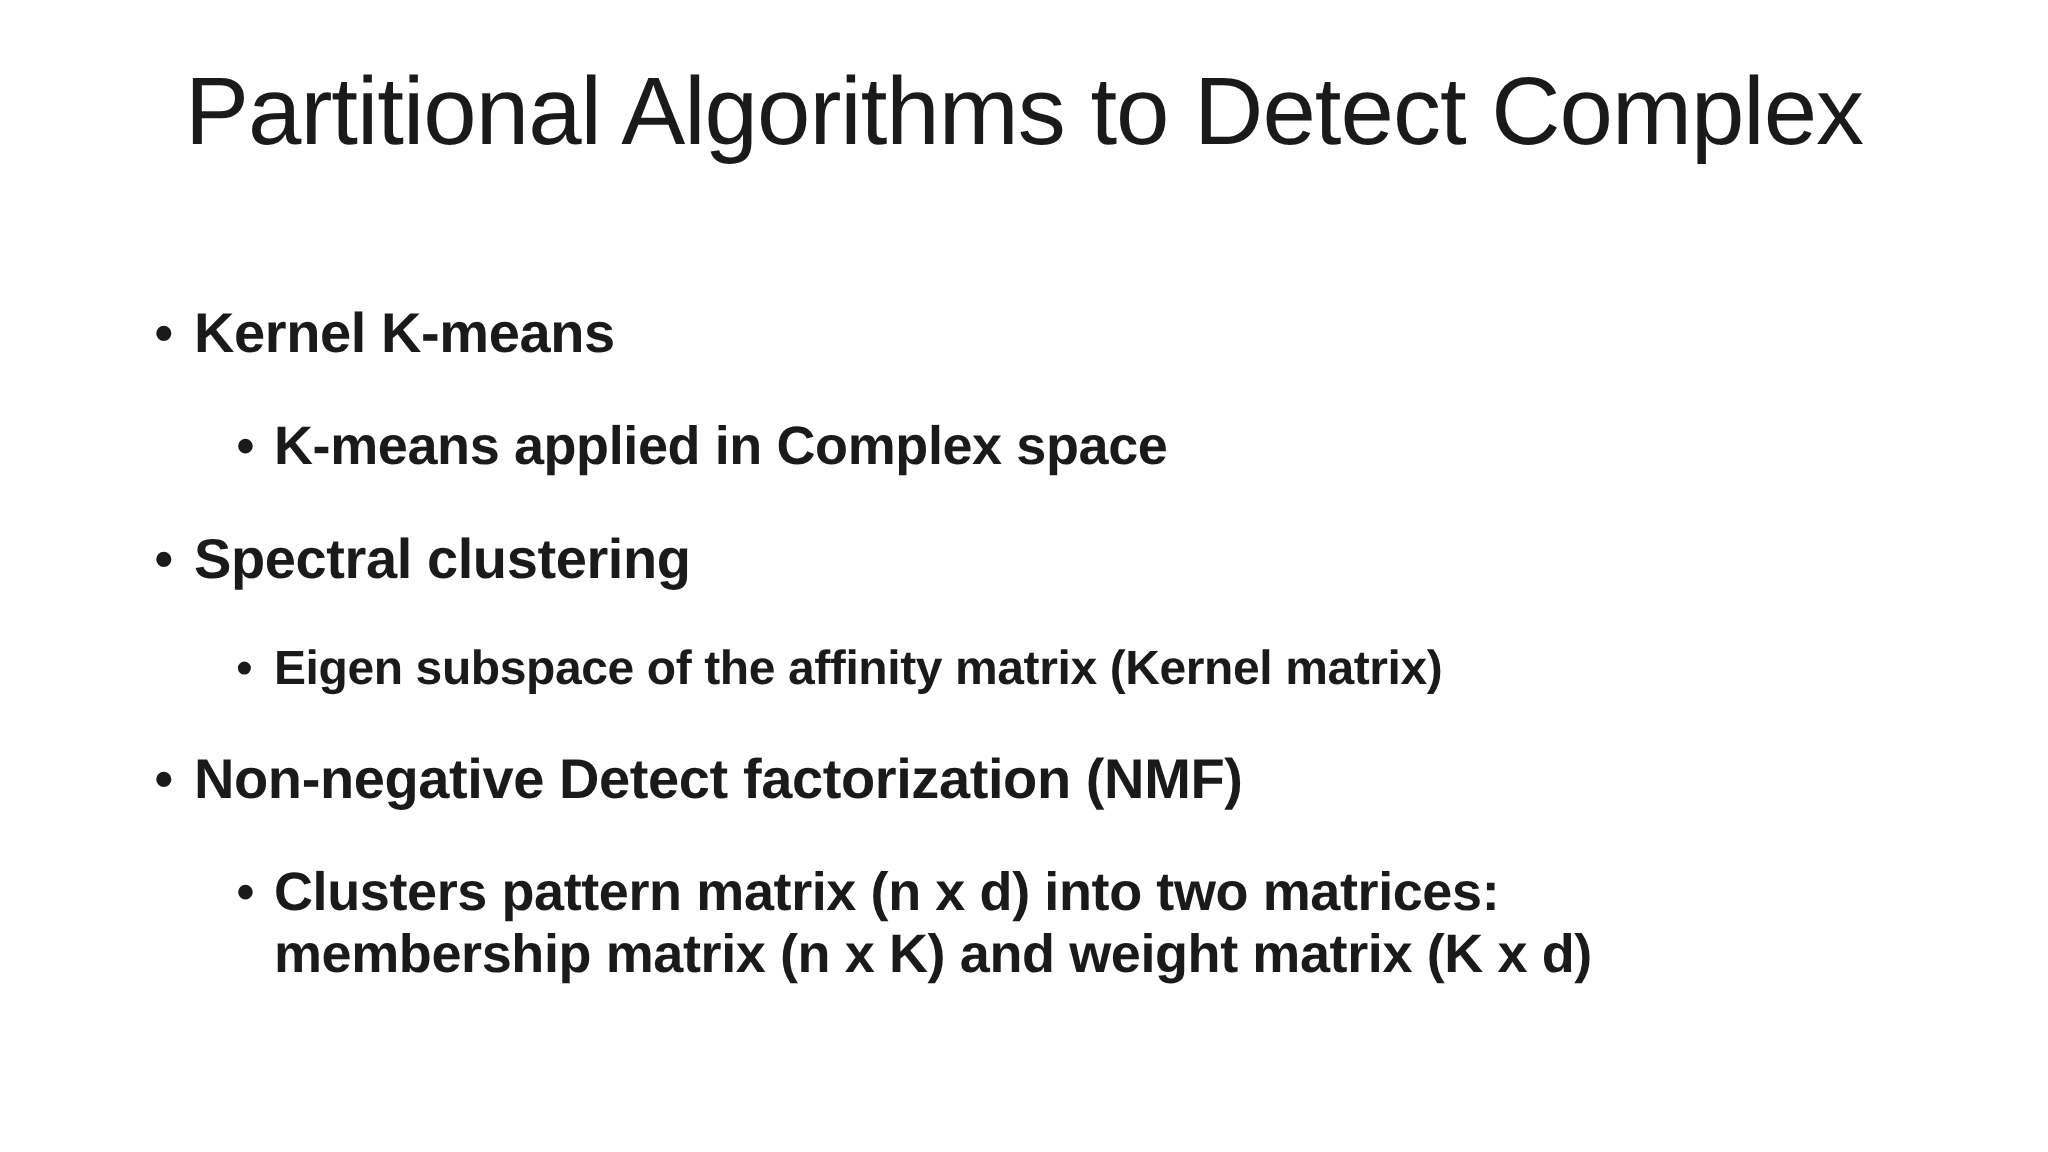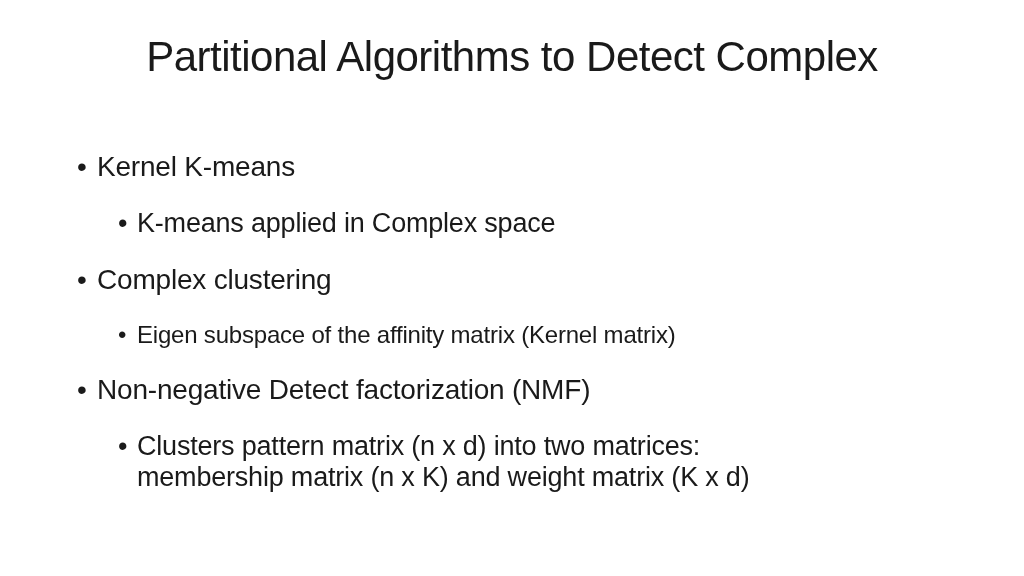--- a/index.html
+++ b/index.html
@@ -20,21 +20,21 @@
     color: var(--text, #1a1a1a);
     font-family: "Liberation Sans", sans-serif;
     overflow: hidden;
   }
   .title {
     position: absolute;
     top: 30px;
     left: 92px;
     width: 840px;
     text-align: center;
-    font-size: 42px;
+    font-size: 48px;
     line-height: 53px;
     letter-spacing: -0.5px;
     font-weight: 400;
   }
   .content {
     position: absolute;
     top: 151px;
     left: 77px;
     width: 880px;
   }
@@ -58,20 +58,21 @@
   }
   .marker {
     flex: 0 0 auto;
     width: 20px;
   }
   .l2 .marker {
     width: 19px;
   }
   .li-text {
     letter-spacing: -0.2px;
+    font-weight: bold;
   }
   .l2 .li-text {
     max-width: 660px;
   }
 </style>
 </head>
 <body>
 
 <div class="slide">
 
@@ -86,21 +87,21 @@
       <span class="li-text">Kernel K-means</span>
     </div>
 
     <div class="li l2">
       <span class="marker">•</span>
       <span class="li-text">K-means applied in Complex space</span>
     </div>
 
     <div class="li l1">
       <span class="marker">•</span>
-      <span class="li-text">Complex clustering</span>
+      <span class="li-text">Spectral clustering</span>
     </div>
 
     <div class="li l2 small">
       <span class="marker">•</span>
       <span class="li-text">Eigen subspace of the affinity matrix (Kernel matrix)</span>
     </div>
 
     <div class="li l1">
       <span class="marker">•</span>
       <span class="li-text">Non-negative Detect factorization (NMF)</span>

